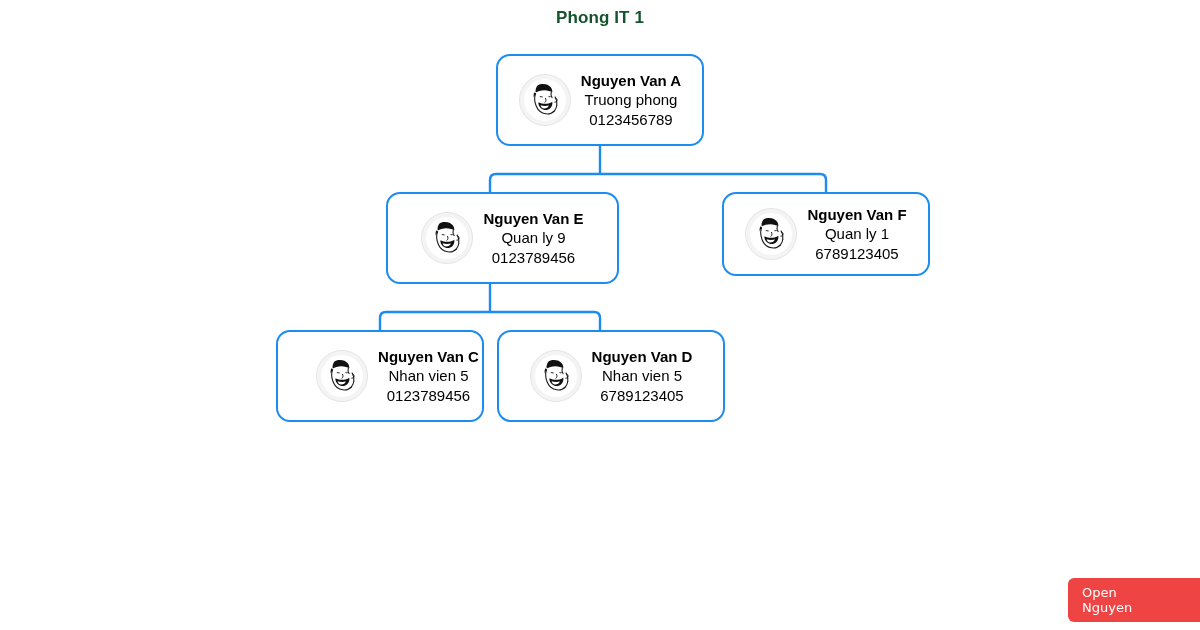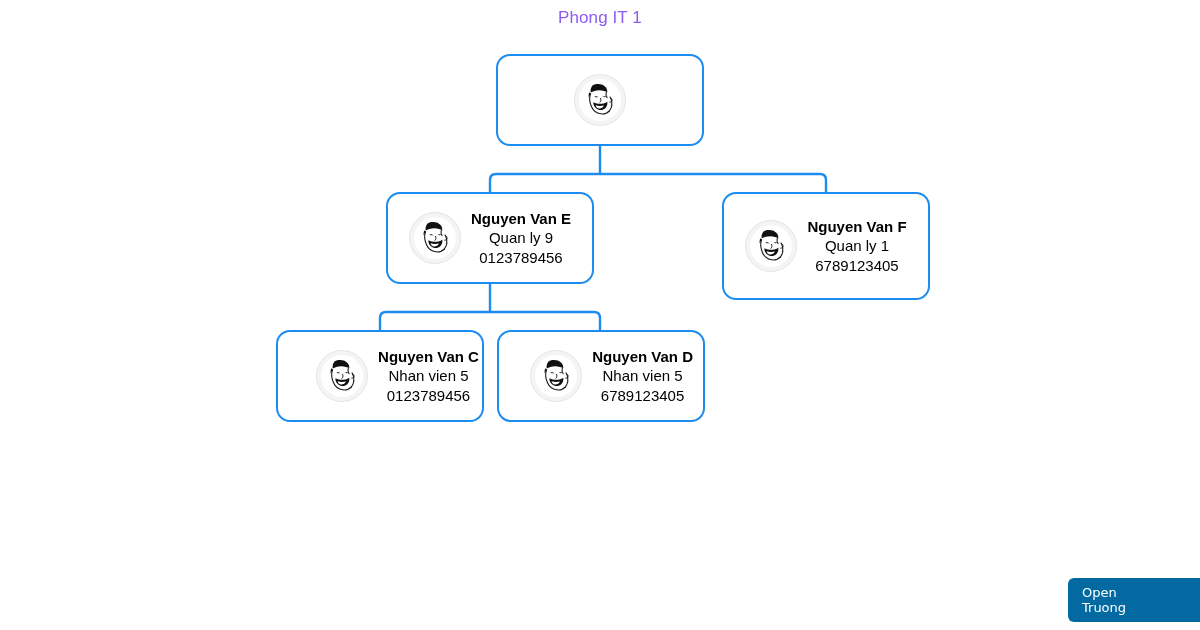--- a/index.html
+++ b/index.html
@@ -23,22 +23,22 @@
     height: 630px;
   }
 
   .chart-title {
     position: absolute;
     left: 0;
     top: 8px;
     width: 1200px;
     text-align: center;
     font-size: 17px;
-    font-weight: normal;
-    color: #8b5cf6;
+    font-weight: bold;
+    color: #14532d;
     letter-spacing: 0.1px;
   }
 
   
   .connectors {
     position: absolute;
     left: 0;
     top: 0;
     width: 1200px;
     height: 630px;
@@ -100,21 +100,21 @@
     white-space: nowrap;
   }
 
   .sandbox-badge {
     position: absolute;
     left: 1068px;
     top: 578px;
     width: 132px;
     height: 44px;
     box-sizing: border-box;
-    background: #0369a1;
+    background: #ef4444;
     border-radius: 6px 0 0 6px;
     color: #ffffff;
     font-size: 13px;
     line-height: 15px;
     padding: 7px 0 0 14px;
     font-family: "DejaVu Sans", sans-serif;
   }
   .sandbox-badge span { display: block; }
 </style>
 </head>
@@ -157,23 +157,28 @@
           <path d="M27.6 21.8c1.3-.8 3-.8 4.1-.1-1.2.6-2.8.7-4.1.1z"></path>
         </g>
         <path d="M18.9 27.6c2.6 1.3 6.3 1.6 9.6.9 1.6-.4 2.9-1 3.8-1.7.4 2.3-.3 4.8-2 6.4-1.9 1.8-4.8 2.3-7.3 1.3-2.6-1-4.3-3.4-4.6-6-.1-.4-.1-.7 0-.9z" fill="#111111"></path>
         <path d="M20.6 30.3c2.5.8 5.6.9 8.3.2-.7 1.8-2.6 3-4.7 3-2 0-3.3-1.3-3.6-3.2z" fill="#ffffff"></path>
         <g fill="none" stroke="#1a1a1a" stroke-width="1" stroke-linecap="round">
           <path d="M25.6 23.4c.6 1.7.5 3.1-.6 3.9"></path>
           <path d="M35.2 22.6c1.3.4 2 1.6 1.8 2.8-.2 1.1-1.1 1.8-2.2 1.8"></path>
         </g>
       </svg>
     </div>
-  </div>
-
-  <div class="node" style="left:386px; top:192px; width:208px; height:92px;">
+    <div class="node-text">
+      <div class="node-name">Nguyen Van A</div>
+      <div class="node-role">Truong phong</div>
+      <div class="node-phone">0123456789</div>
+    </div>
+  </div>
+
+  <div class="node" style="left:386px; top:192px; width:233px; height:92px;">
     <div class="avatar">
       <svg viewBox="0 0 50 50">
         <circle cx="25" cy="25" r="25" fill="#f4f4f4"></circle>
         <circle cx="25" cy="25" r="21" fill="#ffffff"></circle>
         <g fill="#111111">
           <path d="M17.5 10.5c4.5-2.6 10.6-1.6 13.3 1.8 1.2 1.5 1.6 3.3 1.5 5-1.7-1.1-4.6-2.1-8-2.1-3.5 0-6.6 1-8.6 2.3-.5-2.6.3-5.3 1.8-7z"></path>
           <path d="M14.4 17.2c-.9 1.8-1 3.7-.6 5.3.5-1.6 1.3-2.9 2.1-3.8z"></path>
         </g>
         <g fill="none" stroke="#1a1a1a" stroke-width="1.1" stroke-linecap="round">
           <path d="M15.6 18.6c-1.3 3.6-1.1 8.4.7 12.6 1.7 4 5 7 9.4 7.6 3.6.5 6.7-.7 8.7-2.8"></path>
@@ -193,21 +198,21 @@
         </g>
       </svg>
     </div>
     <div class="node-text">
       <div class="node-name">Nguyen Van E</div>
       <div class="node-role">Quan ly 9</div>
       <div class="node-phone">0123789456</div>
     </div>
   </div>
 
-  <div class="node" style="left:722px; top:192px; width:208px; height:108px;">
+  <div class="node" style="left:722px; top:192px; width:208px; height:84px;">
     <div class="avatar">
       <svg viewBox="0 0 50 50">
         <circle cx="25" cy="25" r="25" fill="#f4f4f4"></circle>
         <circle cx="25" cy="25" r="21" fill="#ffffff"></circle>
         <g fill="#111111">
           <path d="M17.5 10.5c4.5-2.6 10.6-1.6 13.3 1.8 1.2 1.5 1.6 3.3 1.5 5-1.7-1.1-4.6-2.1-8-2.1-3.5 0-6.6 1-8.6 2.3-.5-2.6.3-5.3 1.8-7z"></path>
           <path d="M14.4 17.2c-.9 1.8-1 3.7-.6 5.3.5-1.6 1.3-2.9 2.1-3.8z"></path>
         </g>
         <g fill="none" stroke="#1a1a1a" stroke-width="1.1" stroke-linecap="round">
           <path d="M15.6 18.6c-1.3 3.6-1.1 8.4.7 12.6 1.7 4 5 7 9.4 7.6 3.6.5 6.7-.7 8.7-2.8"></path>
@@ -261,21 +266,21 @@
         </g>
       </svg>
     </div>
     <div class="node-text">
       <div class="node-name">Nguyen Van C</div>
       <div class="node-role">Nhan vien 5</div>
       <div class="node-phone">0123789456</div>
     </div>
   </div>
 
-  <div class="node" style="left:497px; top:330px; width:208px; height:92px;justify-content:flex-end;">
+  <div class="node" style="left:497px; top:330px; width:228px; height:92px;">
     <div class="avatar">
       <svg viewBox="0 0 50 50">
         <circle cx="25" cy="25" r="25" fill="#f4f4f4"></circle>
         <circle cx="25" cy="25" r="21" fill="#ffffff"></circle>
         <g fill="#111111">
           <path d="M17.5 10.5c4.5-2.6 10.6-1.6 13.3 1.8 1.2 1.5 1.6 3.3 1.5 5-1.7-1.1-4.6-2.1-8-2.1-3.5 0-6.6 1-8.6 2.3-.5-2.6.3-5.3 1.8-7z"></path>
           <path d="M14.4 17.2c-.9 1.8-1 3.7-.6 5.3.5-1.6 1.3-2.9 2.1-3.8z"></path>
         </g>
         <g fill="none" stroke="#1a1a1a" stroke-width="1.1" stroke-linecap="round">
           <path d="M15.6 18.6c-1.3 3.6-1.1 8.4.7 12.6 1.7 4 5 7 9.4 7.6 3.6.5 6.7-.7 8.7-2.8"></path>
@@ -297,16 +302,16 @@
     </div>
     <div class="node-text">
       <div class="node-name">Nguyen Van D</div>
       <div class="node-role">Nhan vien 5</div>
       <div class="node-phone">6789123405</div>
     </div>
   </div>
 
   <div class="sandbox-badge">
     <span>Open</span>
-    <span>Truong</span>
+    <span>Nguyen</span>
   </div>
 
 </div>
 
 </body></html>

